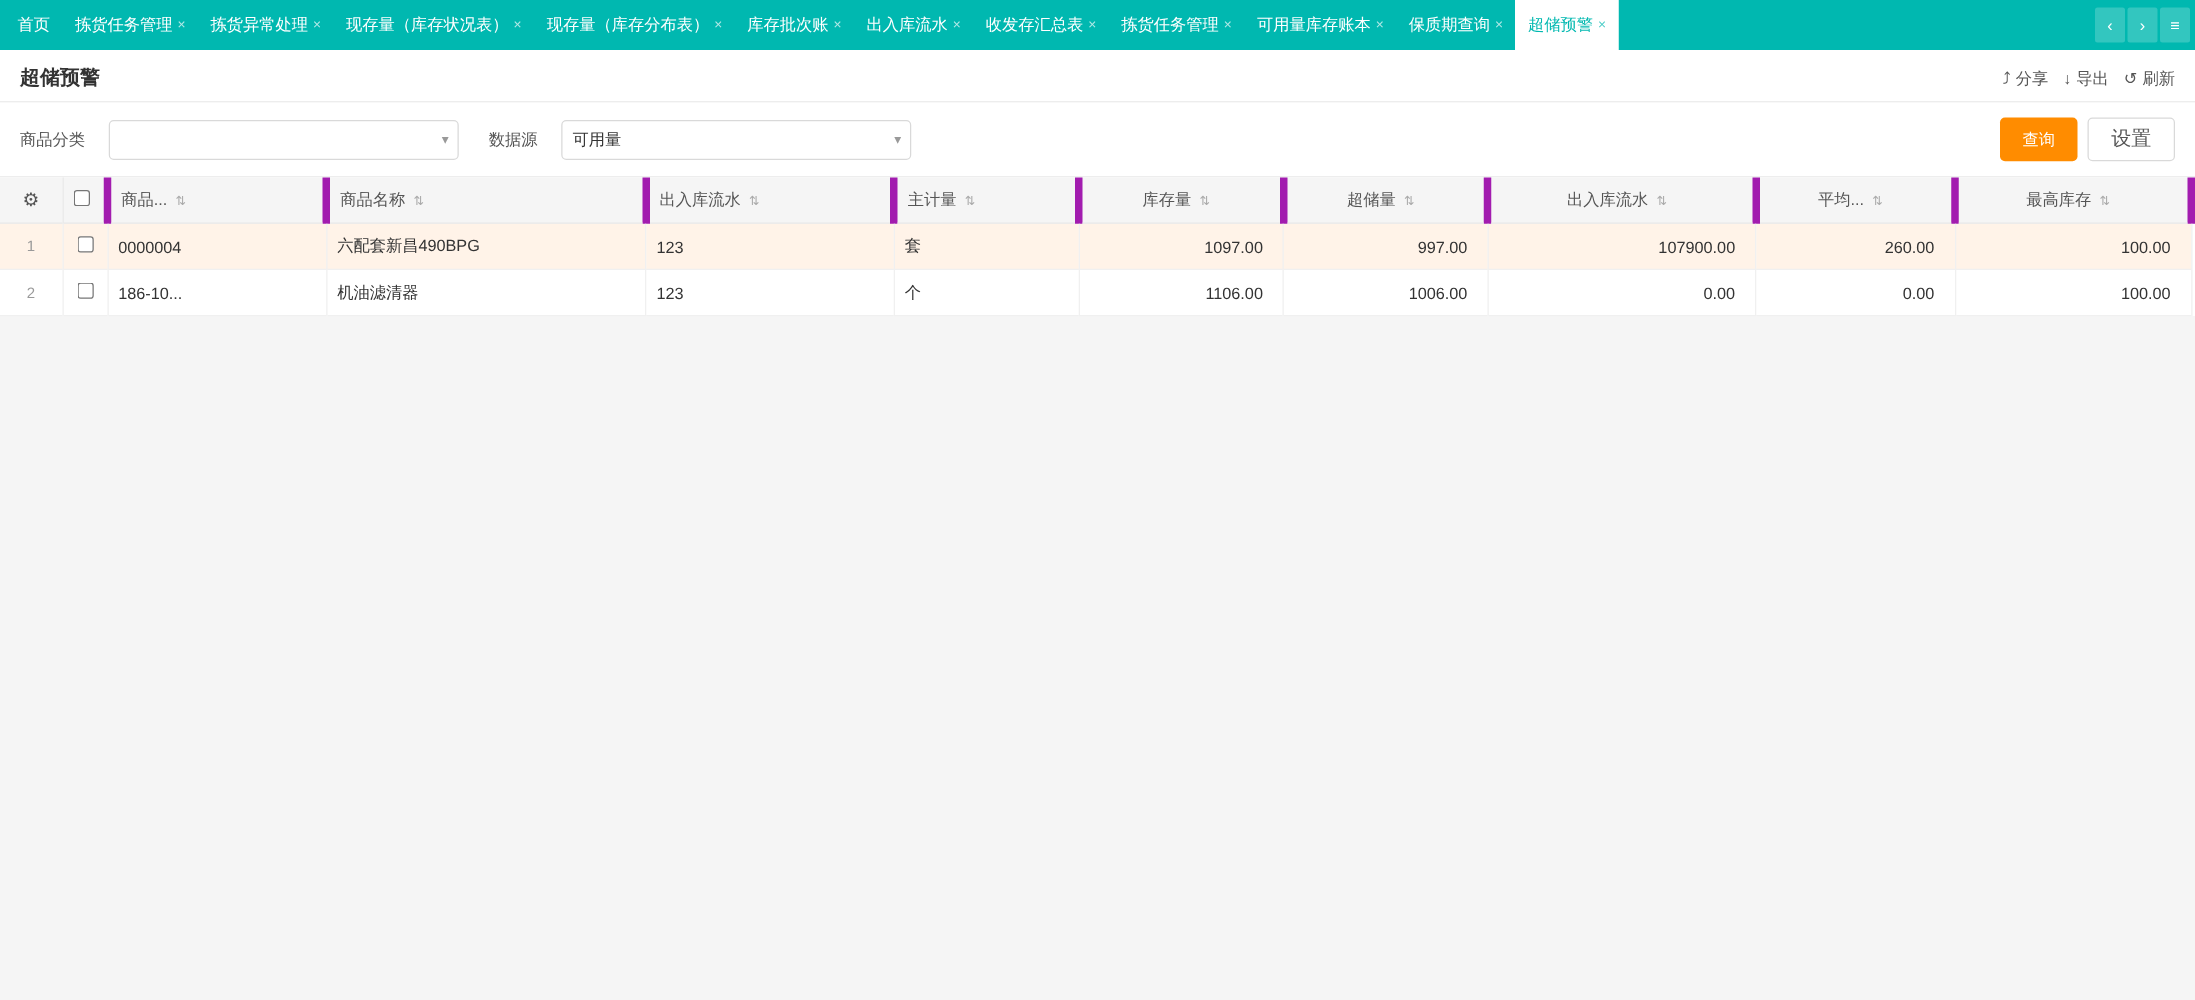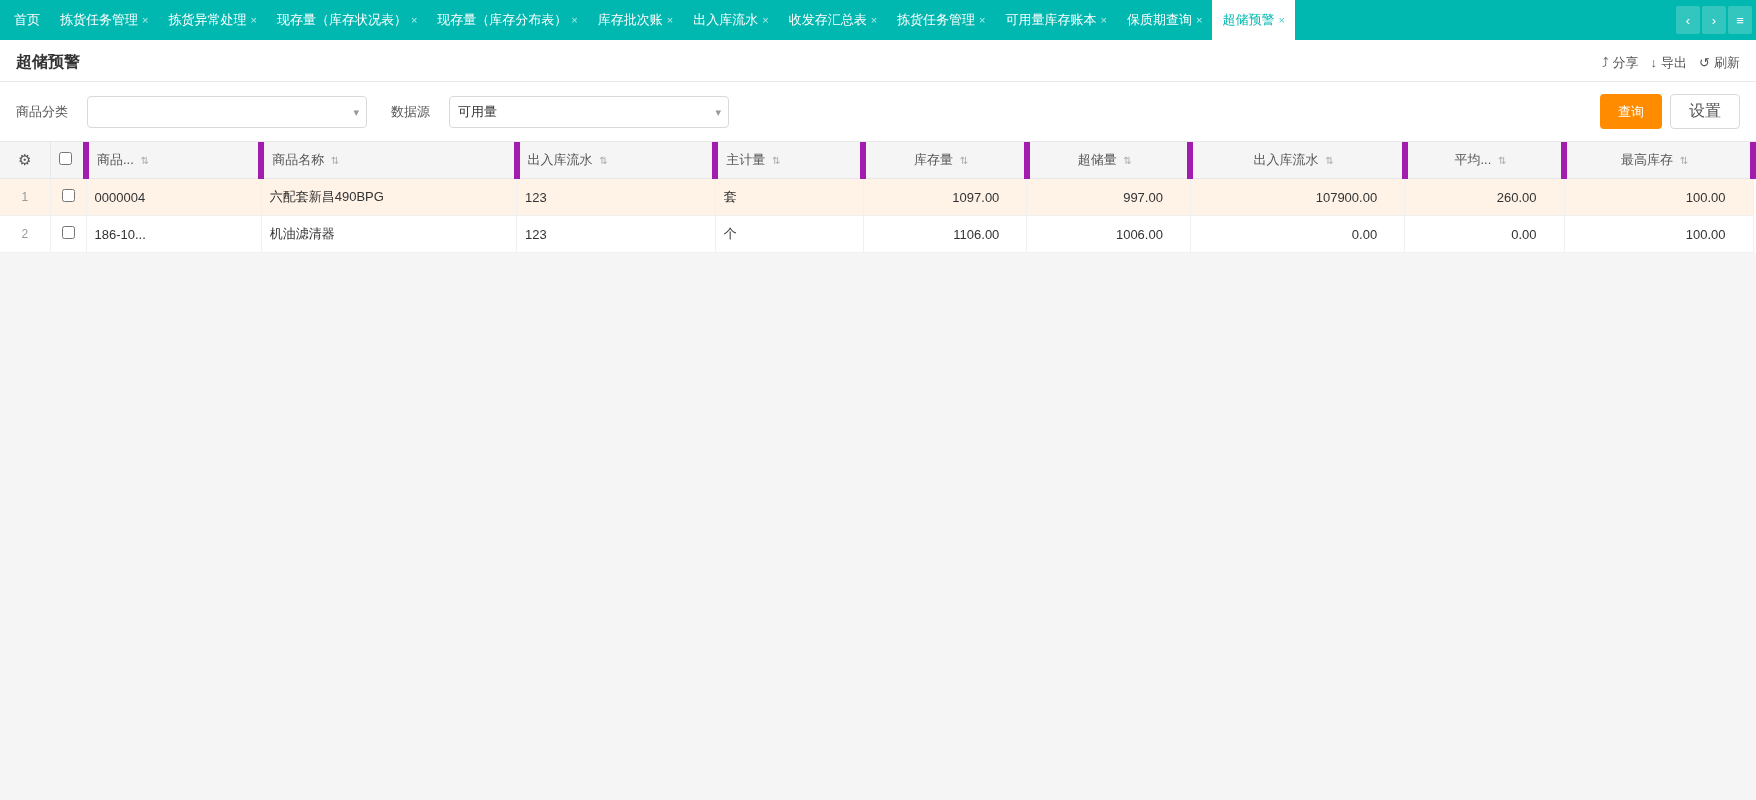--- a/index.html
+++ b/index.html
@@ -196,21 +196,21 @@
     .col-code { min-width: 90px; }
     .col-name { min-width: 130px; }
     .col-spec { min-width: 80px; }
     .col-unit { min-width: 60px; }
     .col-stock { min-width: 80px; text-align: right; }
     .col-over { min-width: 80px; text-align: right; }
     .col-capital { min-width: 90px; text-align: right; }
     .col-avg { min-width: 70px; text-align: right; }
     .col-maxstock { min-width: 80px; text-align: right; }
 
-    td.num { text-align: right; padding-right: 27px; }
+    td.num { text-align: right; padding-right: 16px; }
     th.num { text-align: center; padding-right: 16px; }
   </style>
 </head>
 <body>
 
 <div class="nav-bar">
   <div class="nav-item">
     <span>首页</span>
   </div>
   <div class="nav-item">

